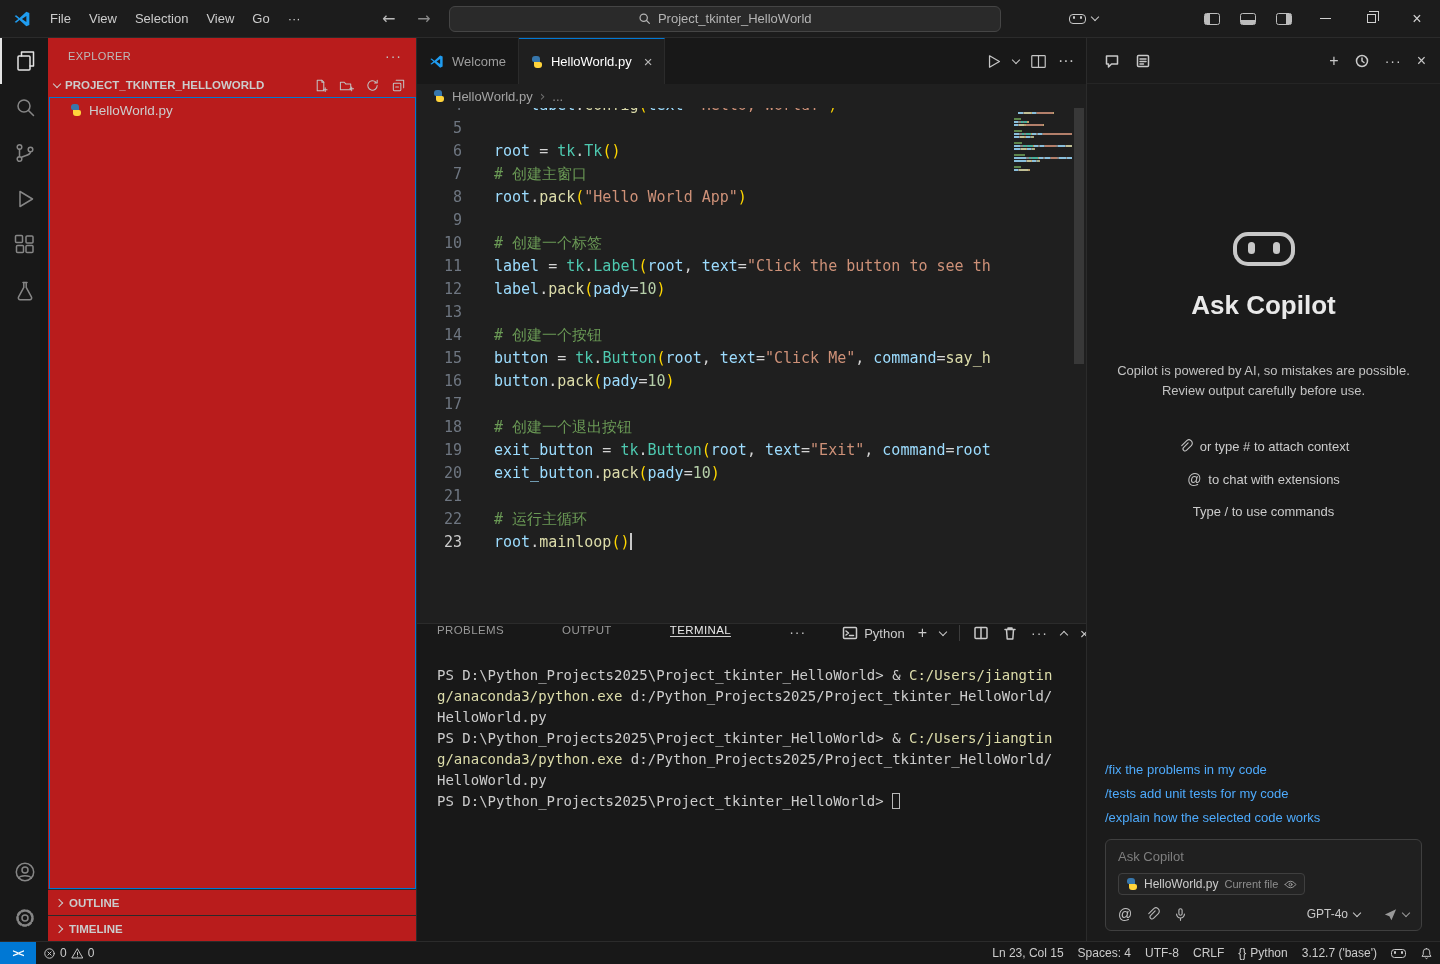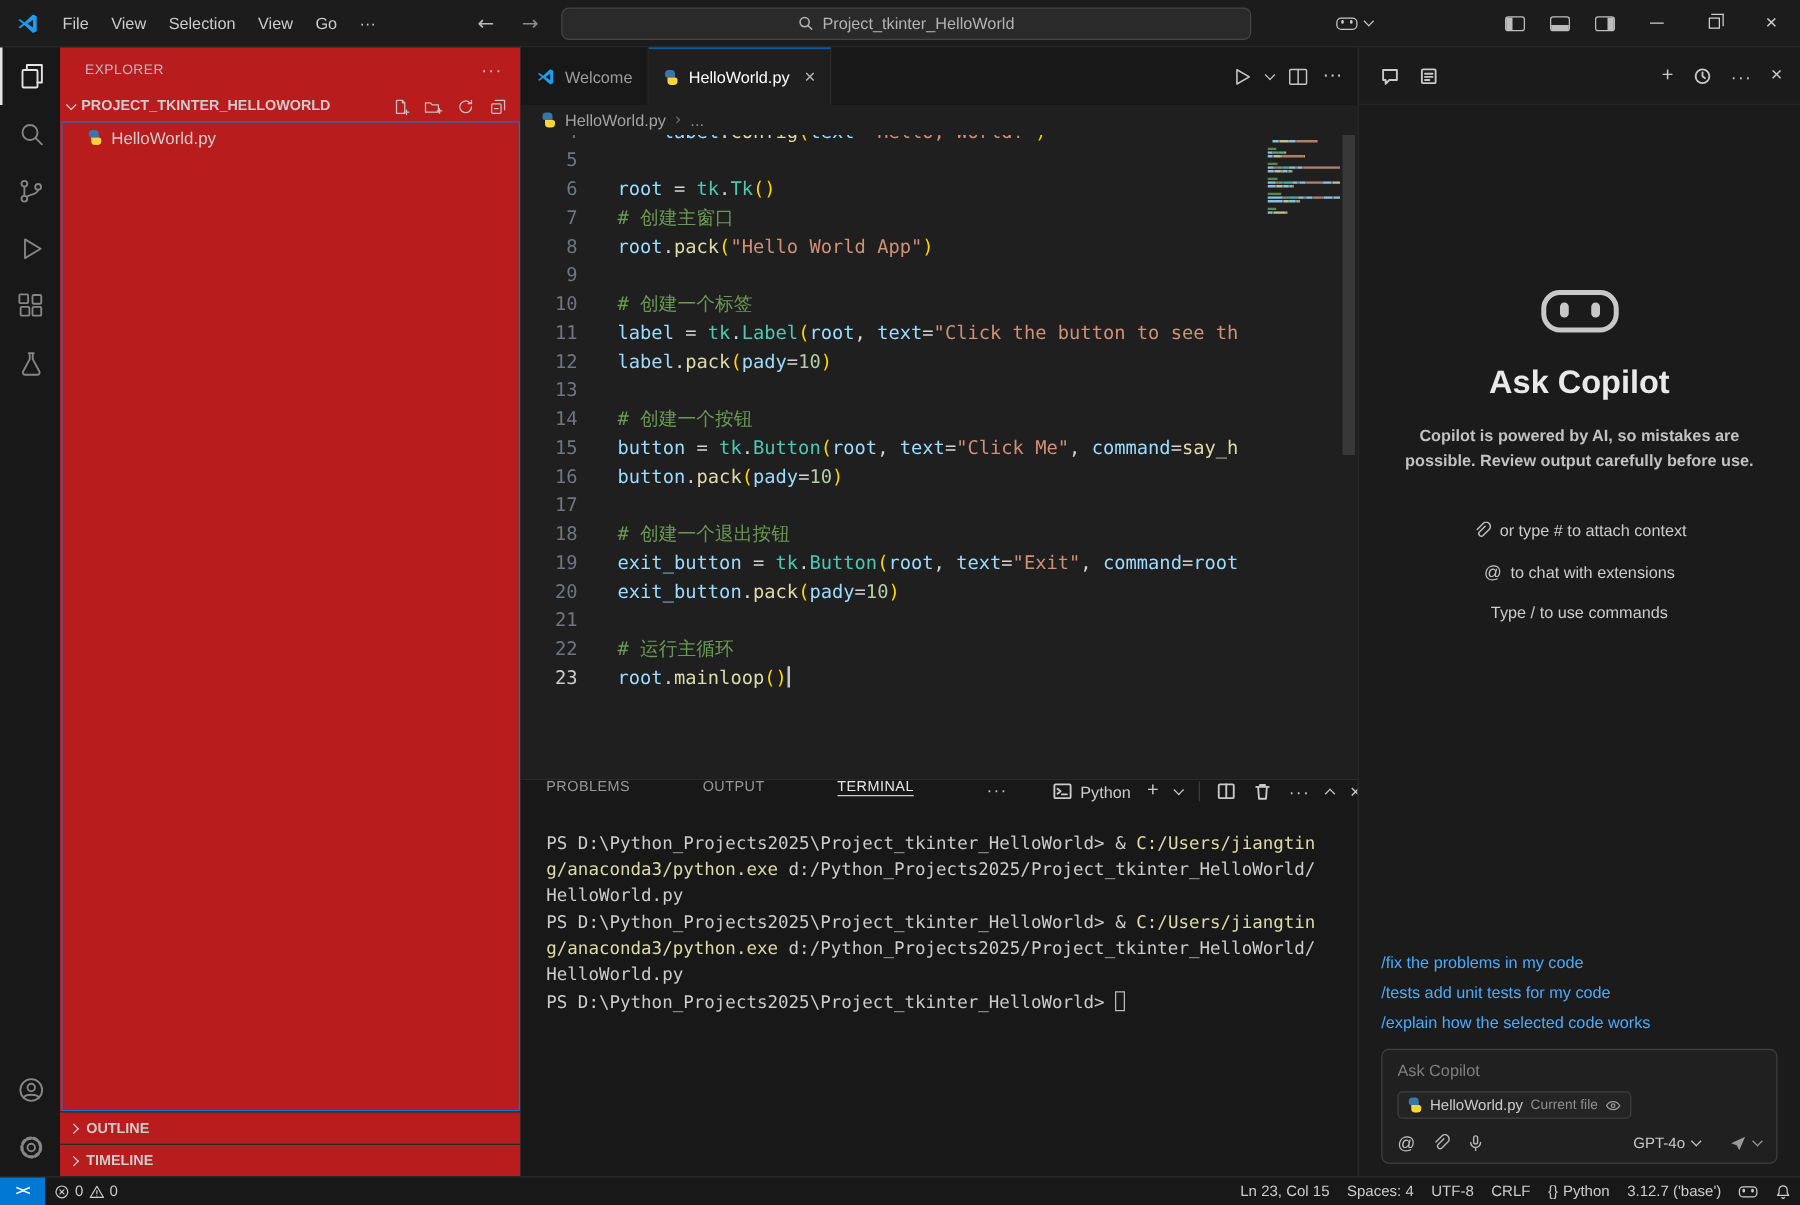--- a/index.html
+++ b/index.html
@@ -122,21 +122,21 @@
   .cp-h-left { display:flex; gap:15px; }
   .cp-h-right { margin-left:auto; display:flex; align-items:center; gap:15px; }
   .cp-more { font-size:14px; letter-spacing:1px; }
   .cp-close { font-size:16px; }
   .cp-body { flex:1; display:flex; flex-direction:column; padding:0 18px 10px; min-height:0; }
   .cp-welcome { margin-top:148px; display:flex; flex-direction:column; align-items:center; text-align:center; }
   .goggles { width:62px; height:34px; border:4.5px solid #c8c8c8; border-radius:15px; position:relative; }
   .goggles::before,.goggles::after { content:""; position:absolute; top:6px; width:7px; height:12px; border-radius:3.5px; background:#c8c8c8; }
   .goggles::before { left:11px; } .goggles::after { right:11px; }
   .cp-title { margin-top:24px; font-size:26px; font-weight:600; color:#e9e9e9; }
-  .cp-disclaimer { margin-top:18px; width:312px; font-size:13px; line-height:1.55; color:#c2c2c2;font-weight:bold; }
+  .cp-disclaimer { margin-top:40px; width:312px; font-size:13px; line-height:1.55; color:#c2c2c2; }
   .cp-hints { margin-top:38px; display:flex; flex-direction:column; gap:17px; align-items:center; }
   .cp-hint { display:flex; align-items:center; gap:7px; font-size:13px; color:#cccccc; }
   .cp-hint svg { width:15px; height:15px; stroke-width:1.2; color:#c2c2c2; }
   .cp-at { font-size:14px; color:#c2c2c2; }
   .cp-suggestions { display:flex; flex-direction:column; gap:9px; margin-bottom:14px; font-size:13px; }
   .cp-suggestions a { color:#4daafc; text-decoration:none; }
   .cp-input { border:1px solid #3f3f3f; border-radius:6px; background:#202020; padding:9px 12px 8px; flex:none; }
   .cp-placeholder { font-size:13px; color:#7f7f7f; }
   .cp-chip-row { margin-top:9px; }
   .cp-chip { display:inline-flex; align-items:center; gap:6px; border:1px solid #3f3f3f; border-radius:4px; padding:3px 7px; font-size:12px; color:#cccccc; background:#242424; }

